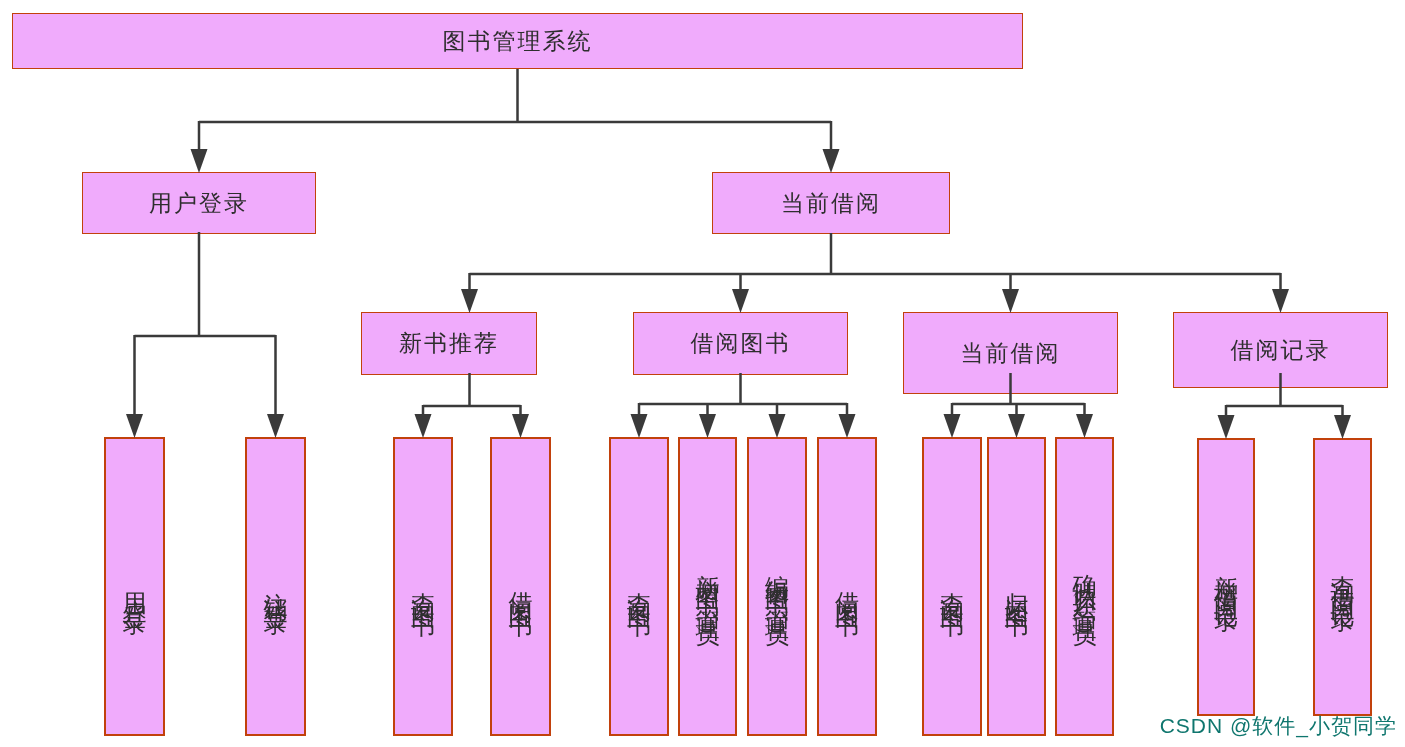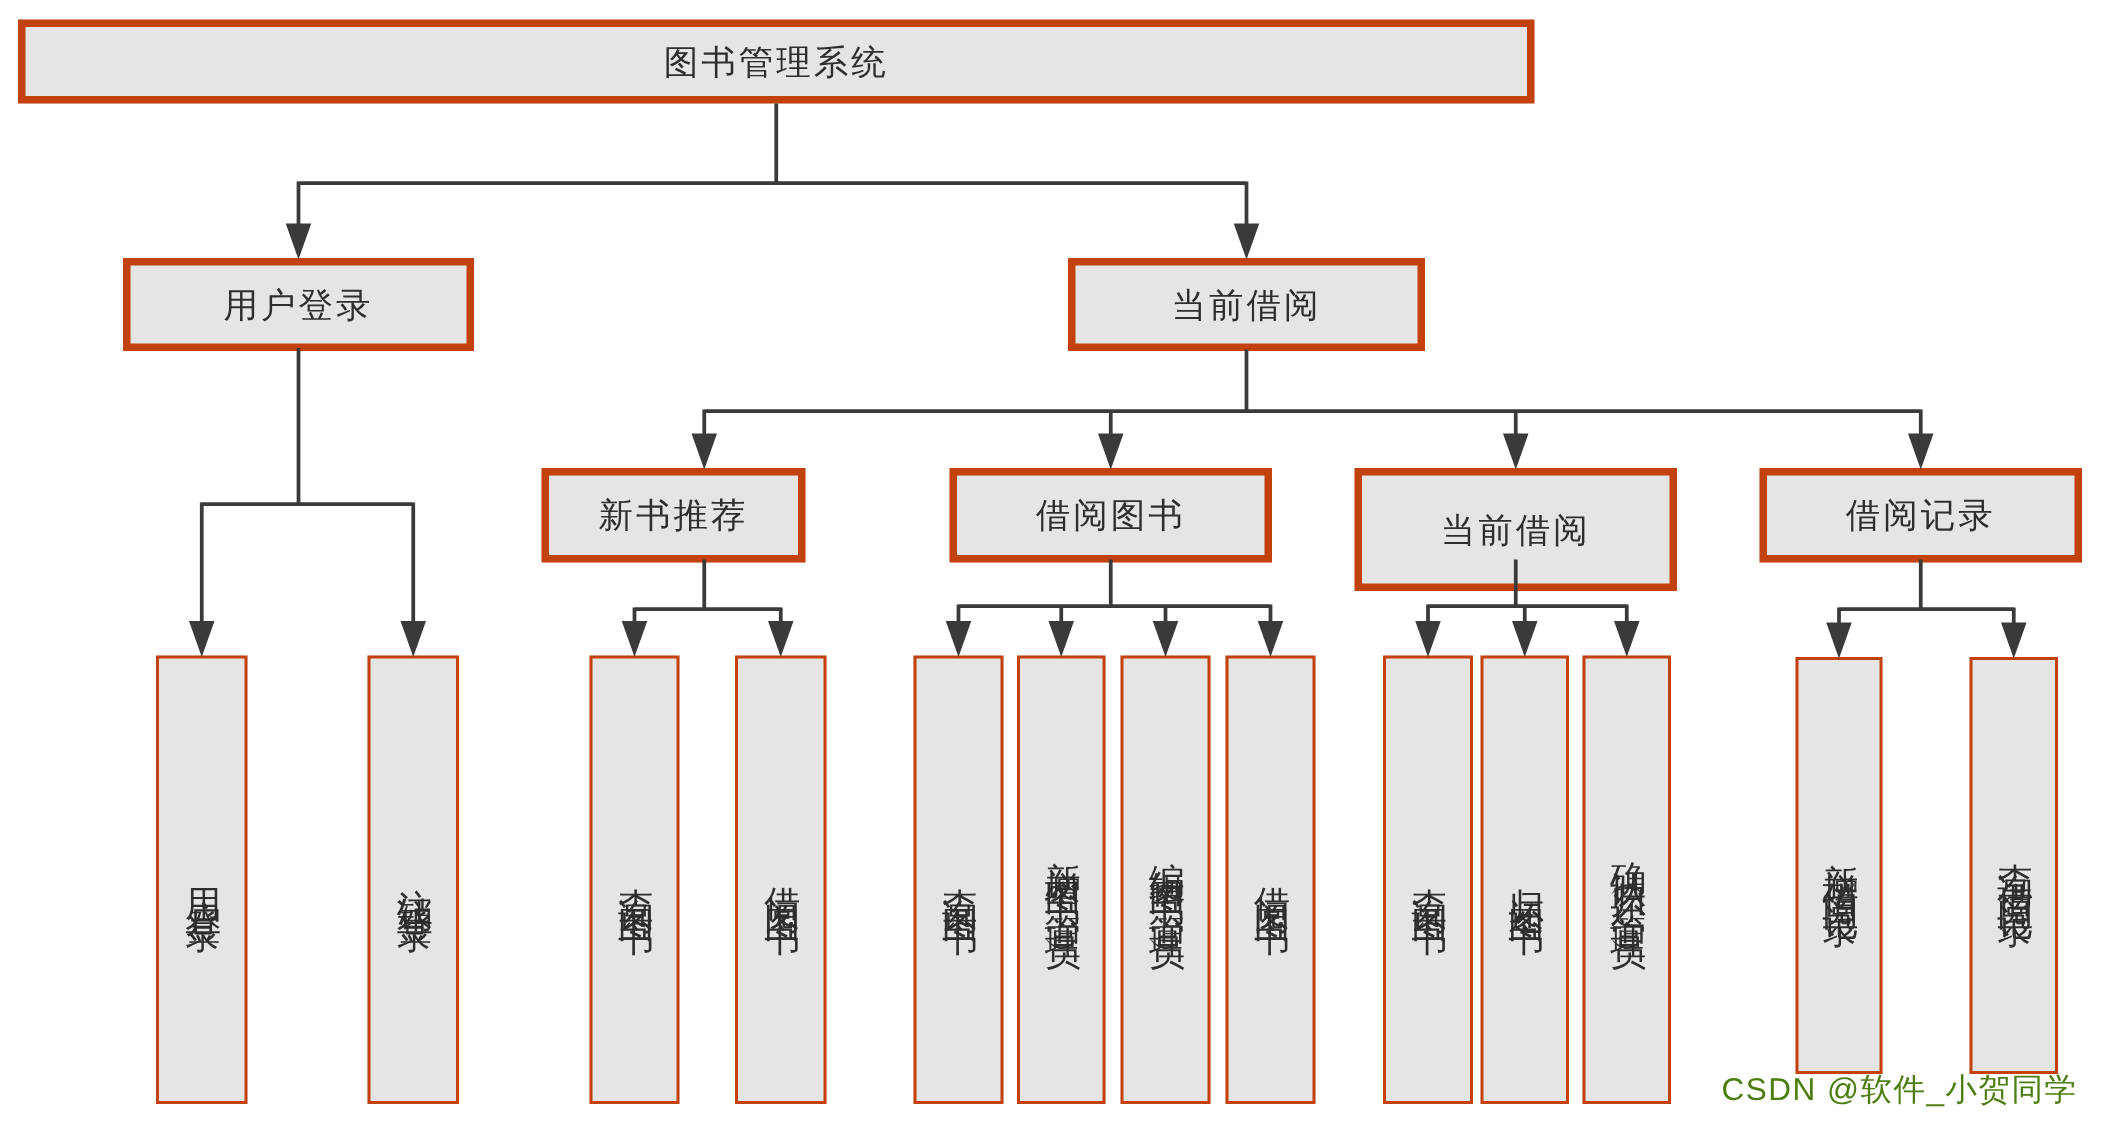--- a/index.html
+++ b/index.html
@@ -12,44 +12,44 @@
     overflow: hidden;
   }
   .connectors {
     position: absolute;
     left: 0; top: 0;
     pointer-events: none;
   }
   .node {
     position: absolute;
     box-sizing: border-box;
-    background: #e5e5e5;
-    border: 5px solid #c2410c;
+    background: #f0abfc;
+    border: 1px solid #c2410c;
     display: flex;
     align-items: center;
     justify-content: center;
     color: #2e2e2e;
   }
   .h-node { font-size: 23px; letter-spacing: 2px; white-space: nowrap; }
   .v-node { border-width: 2.5px; }
   .v-node .vtext {
     writing-mode: vertical-rl;
     text-orientation: mixed;
     font-size: 24px;
     letter-spacing: 7px;
     line-height: 1;
     color: #2e2e2e;
   }
   .watermark {
     position: absolute;
-    right: 20px;
+    right: 8px;
     top: 712px;
     font-size: 21px;
     letter-spacing: 1px;
-    color: #4d7c0f;
+    color: #0f766e;
     white-space: nowrap;
   }
 </style>
 </head>
 <body>
 
 <div class="canvas">
 
   <div class="node h-node" style="left:12px; top:13px; width:1011px; height:56px;">
     <span>图书管理系统</span>
@@ -64,21 +64,21 @@
 
   <div class="node h-node" style="left:361px; top:312px; width:176px; height:63px;">
     <span>新书推荐</span>
   </div>
   <div class="node h-node" style="left:633px; top:312px; width:215px; height:63px;">
     <span>借阅图书</span>
   </div>
   <div class="node h-node" style="left:903px; top:312px; width:215px; height:82px;">
     <span>当前借阅</span>
   </div>
-  <div class="node h-node" style="left:1173px; top:312px; width:215px; height:63px;">
+  <div class="node h-node" style="left:1173px; top:312px; width:215px; height:76px;">
     <span>借阅记录</span>
   </div>
 
   <div class="node v-node" style="left:104px; top:437px; width:61px; height:299px;">
     <span class="vtext">用户登录</span>
   </div>
   <div class="node v-node" style="left:245px; top:437px; width:61px; height:299px;">
     <span class="vtext">注销登录</span>
   </div>
 

